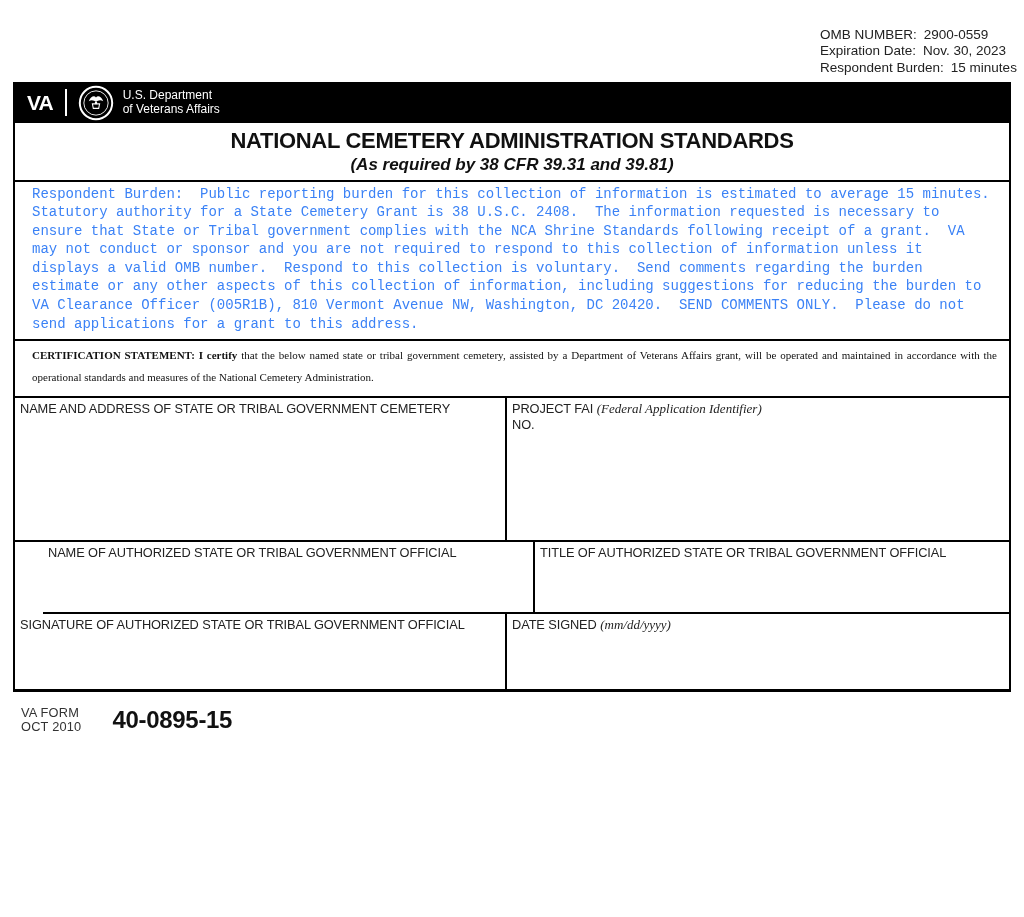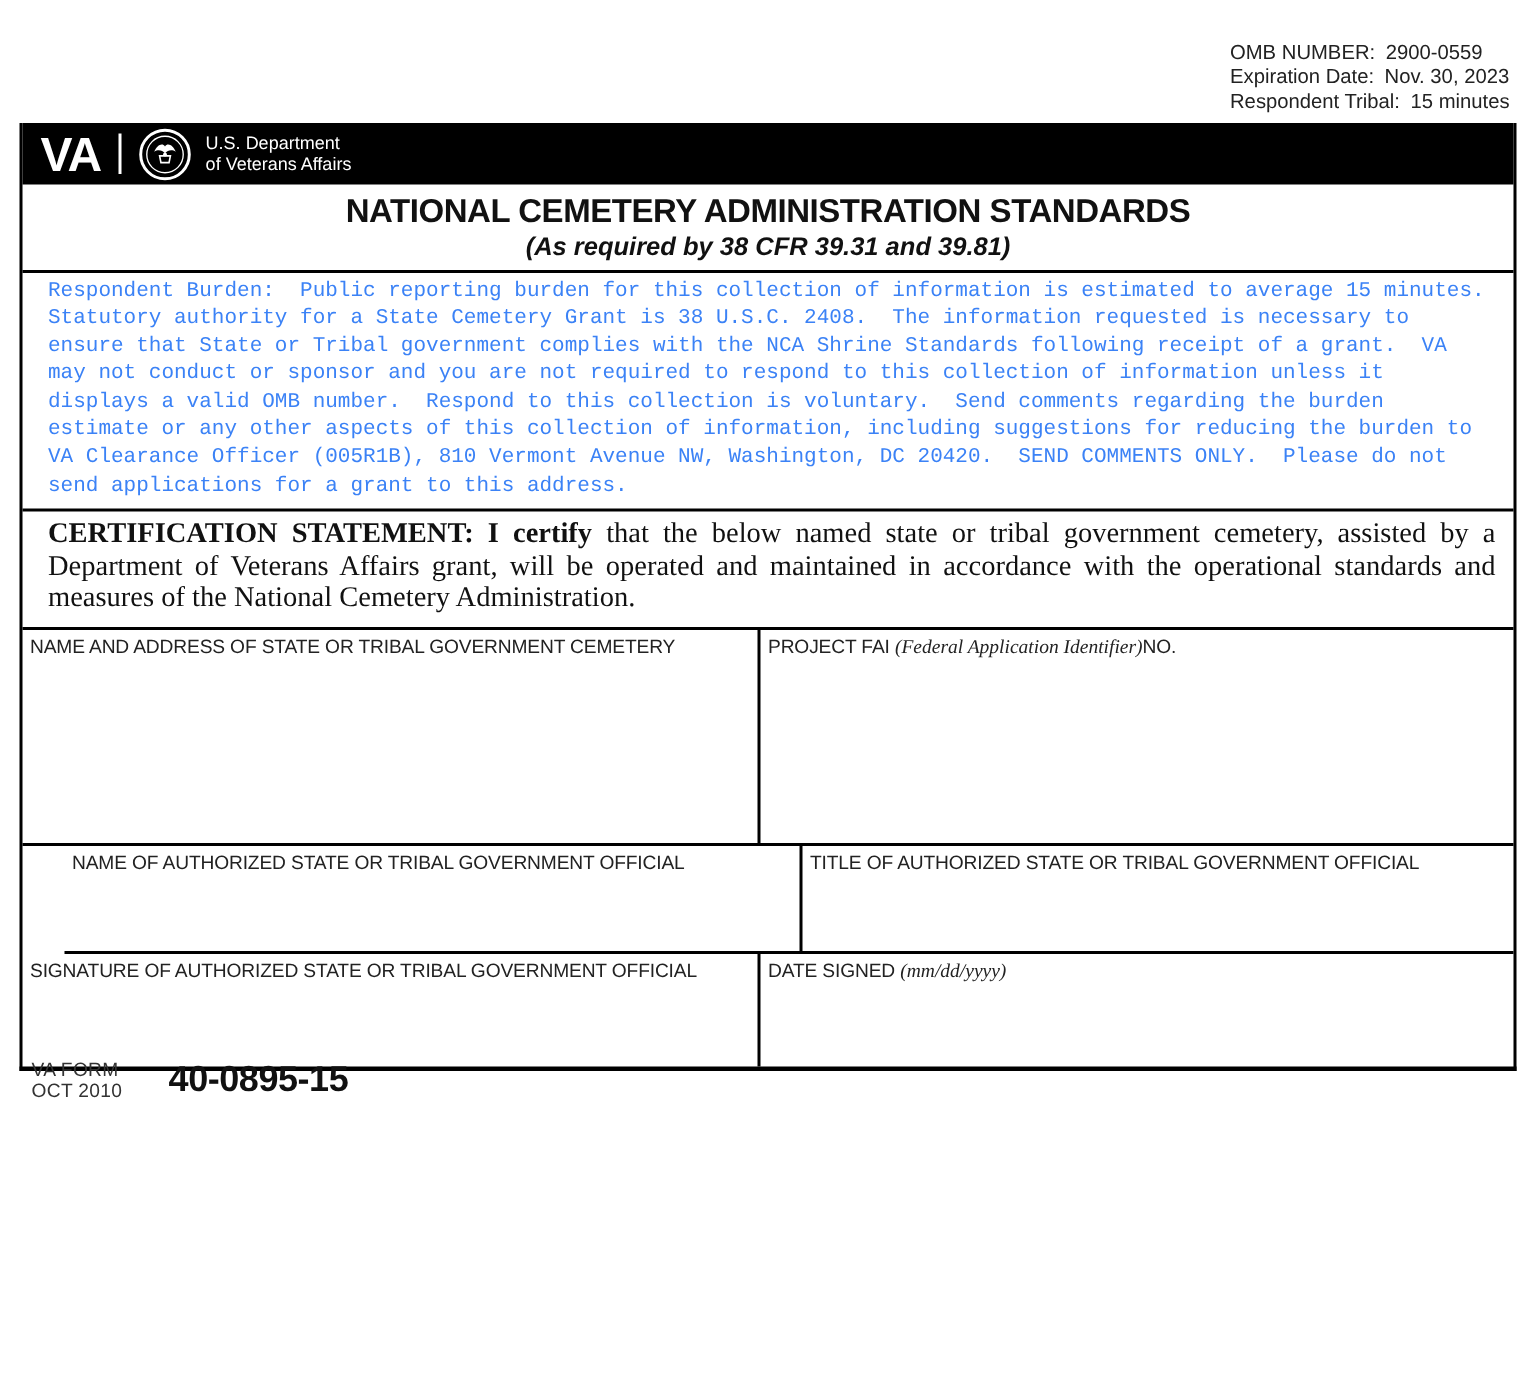--- a/index.html
+++ b/index.html
@@ -32,21 +32,21 @@
     background:#fff;
   }
 
   
   .band {
     height:41px; background:#000;
     display:flex; align-items:center;
     padding-left:12px;
   }
   .va-wordmark {
-    color:#fff; font-weight:bold; font-size:32px;
+    color:#fff; font-weight:bold; font-size:21px;
     letter-spacing:-1px; line-height:1;
   }
   .band-divider { width:2px; height:27px; background:#fff; margin:0 11px 0 12px; }
   .seal-wrap { display:flex; align-items:center; margin-right:9px; }
   .dept { color:#fff; font-size:12px; line-height:13.5px; font-weight:400; }
 
   
   .title-box {
     border-bottom:2px solid #000;
     text-align:center;
@@ -69,37 +69,37 @@
     font-size:14px; line-height:18.6px;
     padding:3px 14px 6px 17px;
     white-space:pre-wrap;
     color:#3b82f6;
   }
 
   
   .cert-box {
     border-bottom:2px solid #000;
     font-family:"Liberation Serif", serif;
-    font-size:19px; line-height:21.6px;
+    font-size:11px; line-height:21.6px;
     padding:4px 12px 8px 17px;
     text-align:justify;
     color:#111;
   }
   .cert-lead { font-weight:bold; }
 
   
   .grid-row { display:flex; }
   .grid-row.r1 { height:144px; border-bottom:2px solid #000; }
   .grid-row.r2 { height:72px;  border-bottom:2px solid #000;margin-left:28px; }
   .grid-row.r3 { height:75px; }
   .cell {
     padding:3px 6px 2px 5px;
     font-size:12.8px; line-height:15.5px;
     letter-spacing:-0.1px;
-    display:flex; flex-direction:row;
+    display:flex; flex-direction:column;
     color:#222;
   }
   .cell.left  { width:492px; border-right:2px solid #000; }
   .cell.right { flex:1; }
   .paren {
     font-family:"Liberation Serif", serif;
     font-style:italic; font-size:13px; letter-spacing:0;
   }
   .fill { flex:1; }
 
@@ -120,21 +120,21 @@
 <div class="page">
 
   <div class="omb-block">
     <div class="omb-row">
       <span class="lbl">OMB NUMBER:</span><span class="val">2900-0559</span>
     </div>
     <div class="omb-row">
       <span class="lbl">Expiration Date:</span><span class="val">Nov. 30, 2023</span>
     </div>
     <div class="omb-row">
-      <span class="lbl">Respondent Tribal:</span><span class="val">15 minutes</span>
+      <span class="lbl">Respondent Burden:</span><span class="val">15 minutes</span>
     </div>
   </div>
 
   <div class="form">
 
     <div class="band">
       <span class="va-wordmark">VA</span>
       <span class="band-divider"></span>
       <span class="seal-wrap">
         <svg width="36" height="36" viewBox="0 0 40 40">

